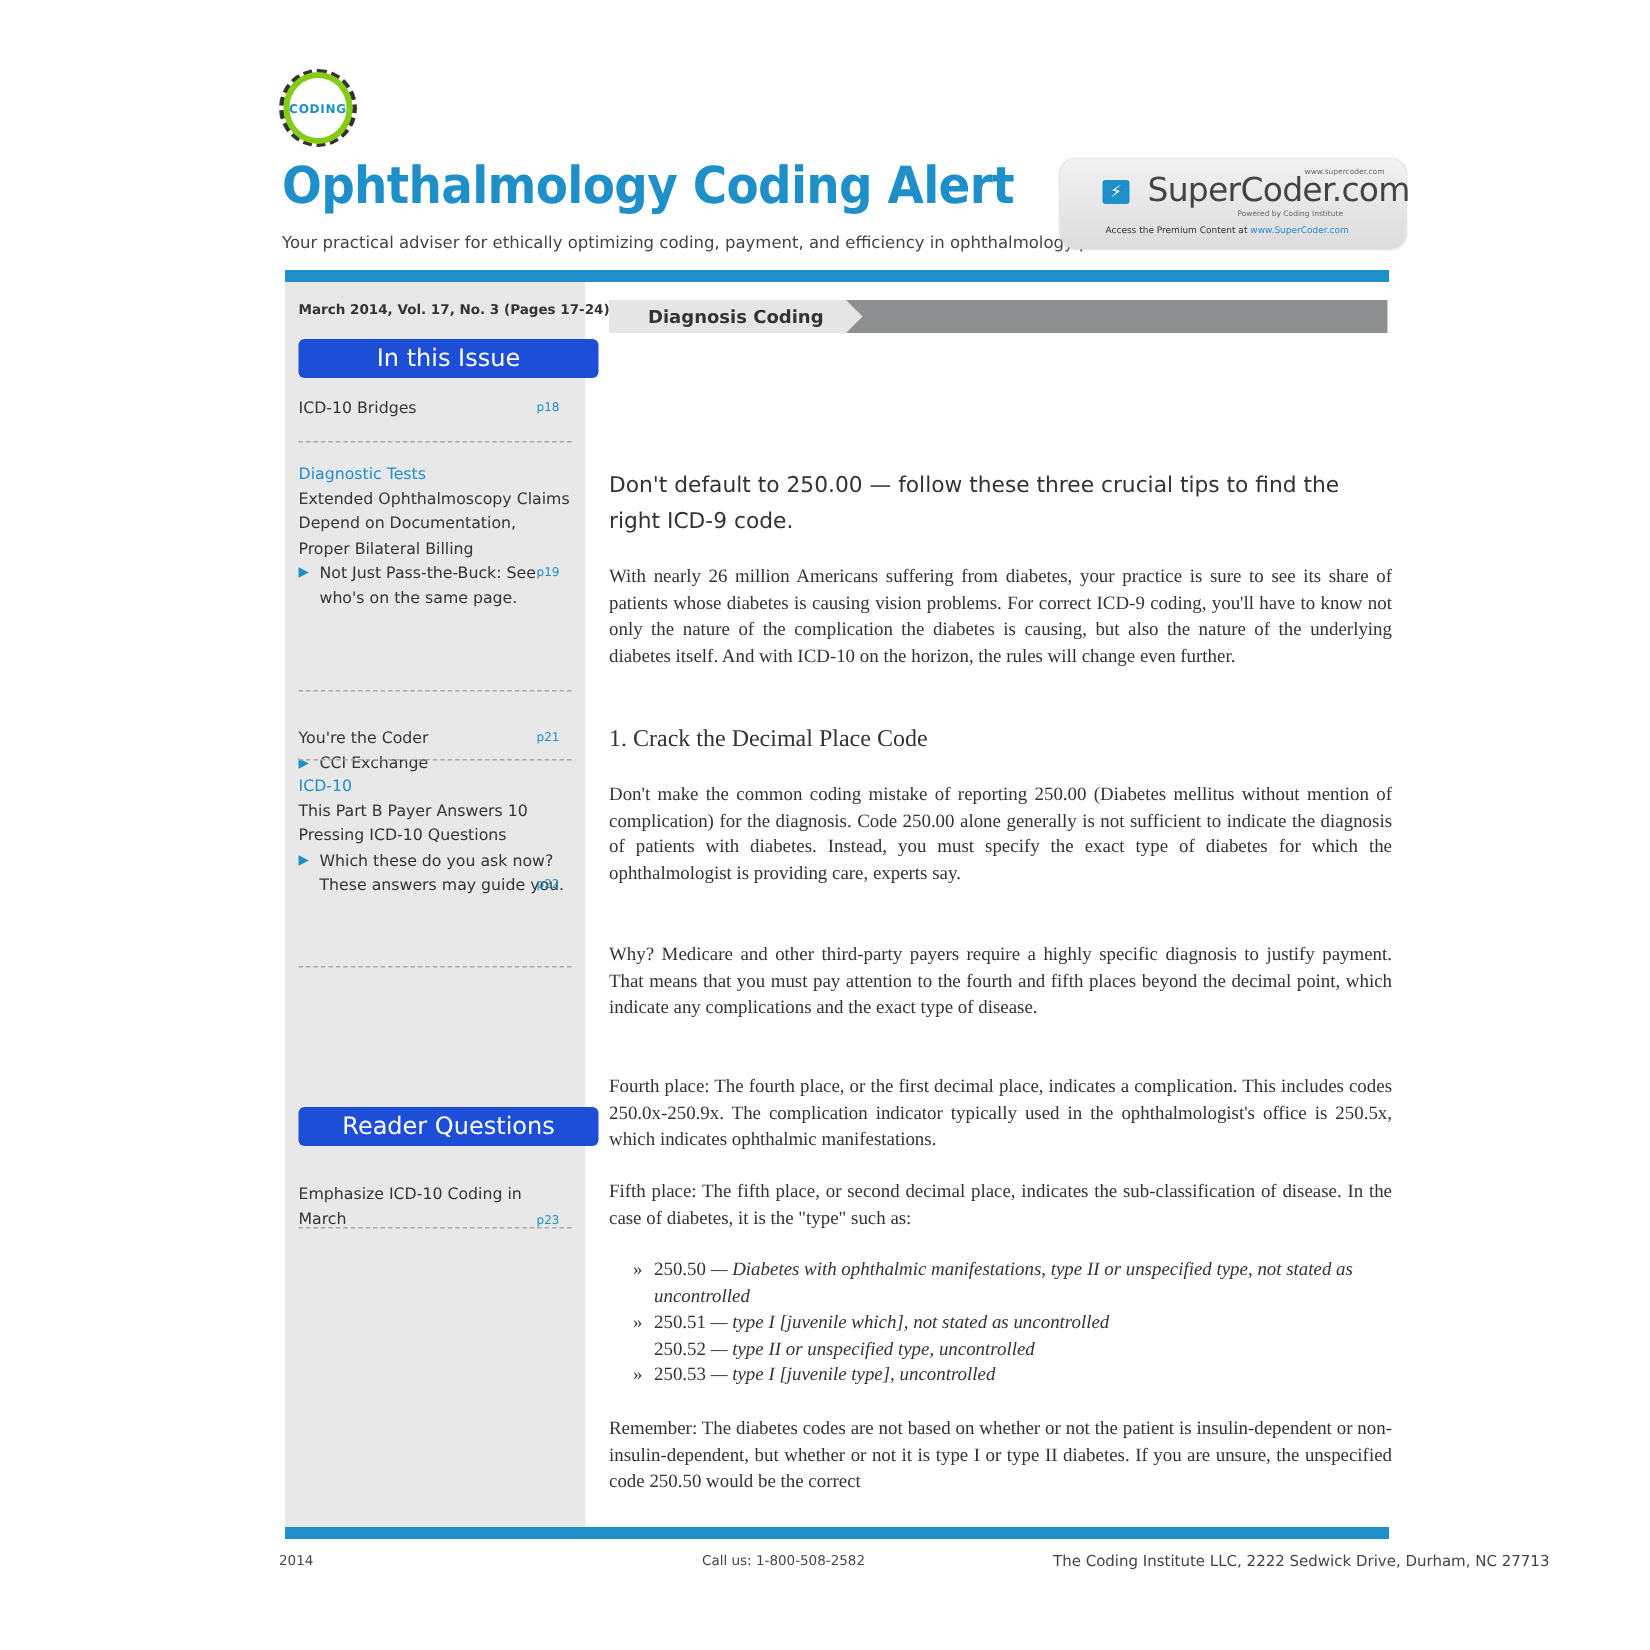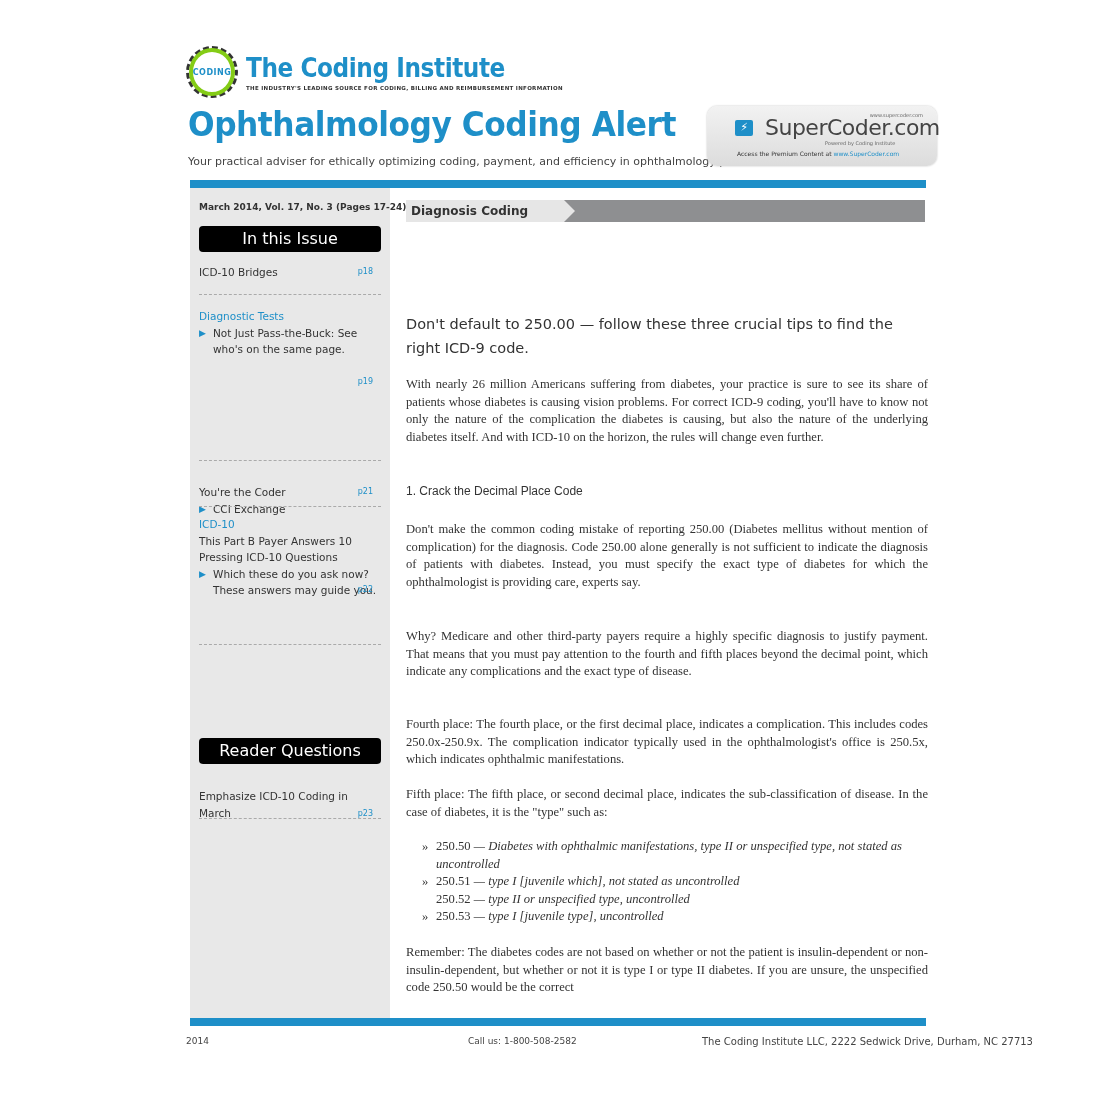--- a/index.html
+++ b/index.html
@@ -24,57 +24,53 @@
     .sc-by { position: absolute; left: 118px; top: 34px; font-size: 5px; color: #666; }
     .sc-line { position: absolute; left: 30px; top: 44px; font-size: 6px; color: #333; white-space: nowrap; }
     .sc-line .link { color: #1e8fc8; }
 
     .rule-top { position: absolute; left: 190px; top: 180px; width: 736px; height: 8px; background: #1e8fc8; }
     .rule-bottom { position: absolute; left: 190px; top: 1018px; width: 736px; height: 8px; background: #1e8fc8; }
 
     
     .sidebar { position: absolute; left: 190px; top: 188px; width: 200px; height: 830px; background: #e8e8e8; }
     .issue-date { position: absolute; left: 9px; top: 14px; font-size: 9px; color: #333; font-weight: bold; white-space: nowrap; }
-    .side-banner { position: absolute; left: 9px; width: 182px; height: 26px; background: #000000; border-radius: 4px; color: #fff; font-size: 16px; text-align: center; line-height: 26px; }
+    .side-banner { position: absolute; left: 9px; width: 200px; height: 26px; background: #1d4ed8; border-radius: 4px; color: #fff; font-size: 16px; text-align: center; line-height: 26px; }
     .side-entry { position: absolute; left: 9px; width: 182px; font-size: 10.5px; line-height: 16.5px; color: #333; }
     .side-entry .cat { color: #1e8fc8; }
     .side-entry .pg { position: absolute; right: 8px; color: #1e8fc8; font-size: 8px; }
     .side-entry .bullet { display: flex; }
     .side-entry .bullet .tri { color: #1e8fc8; width: 14px; flex-shrink: 0; font-size: 9px; }
     .side-divider { position: absolute; left: 9px; width: 182px; height: 0; border-top: 1px dashed #aaa; }
 
     
     .dept-bar { position: absolute; left: 406px; top: 200px; width: 519px; height: 22px; background: #8e8f91; }
-    .dept-label { position: absolute; left: 0; top: 0; height: 22px; width: 158px; background: #e6e6e6; font-size: 12px; font-weight: bold; color: #333; line-height: 22px; padding-left: 5px; box-sizing: border-box; }
+    .dept-label { position: absolute; left: 0; top: 0; height: 22px; width: 158px; background: #e6e6e6; font-size: 12px; font-weight: bold; color: #333; line-height: 22px; padding-left: 26px; box-sizing: border-box; }
     .dept-label::after { content: ""; position: absolute; right: -11px; top: 0; border-top: 11px solid transparent; border-bottom: 11px solid transparent; border-left: 11px solid #e6e6e6; }
 
     .headline { position: absolute; left: 406px; top: 232px; width: 530px; font-size: 22.5px; line-height: 31px; color: #333; letter-spacing: -0.2px; }
     .deck { position: absolute; left: 406px; top: 312px; width: 520px; font-size: 14.5px; line-height: 24px; color: #333; }
 
     .body { position: absolute; left: 406px; width: 522px; font-family: "Liberation Serif", serif; font-size: 12.6px; line-height: 17.5px; color: #333; text-align: justify; }
-    .subhead { position: absolute; left: 406px; top: 484px; font-size: 12px; color: #333; font-family: Liberation Sans, sans-serif; }
+    .subhead { position: absolute; left: 406px; top: 484px; font-size: 16px; color: #333; font-family: Liberation Serif, serif; }
     .codelist { position: absolute; left: 422px; top: 838px; width: 505px; font-family: "Liberation Serif", serif; font-size: 12.6px; line-height: 17.5px; color: #333; }
     .codelist .item { display: flex; }
     .codelist .mk { width: 14px; flex-shrink: 0; }
     .codelist .desc { font-style: italic; }
 
     .footer { position: absolute; top: 1036px; font-size: 9px; color: #444; white-space: nowrap; }
   </style>
 </head>
 <body>
 
 <div class="page">
 
   <div class="logo-row">
     <div class="logo-seal">
       <div class="inner">CODING</div>
-    </div>
-    <div class="logo-text">
-      <div class="brand">The Coding Institute</div>
-      <div class="brand-tagline">THE INDUSTRY'S LEADING SOURCE FOR CODING, BILLING AND REIMBURSEMENT INFORMATION</div>
     </div>
   </div>
 
   <div class="pub-title">Ophthalmology Coding Alert</div>
   <div class="pub-subtitle">Your practical adviser for ethically optimizing coding, payment, and efficiency in ophthalmology practices</div>
 
   <div class="sc-box">
     <div class="sc-top">www.supercoder.com</div>
     <div class="sc-icon">⚡</div>
     <div class="sc-name">SuperCoder.com</div>
@@ -92,20 +88,21 @@
     <div class="side-banner" style="top:38px;">In this Issue</div>
 
     <div class="side-entry" style="top:76px;">
       <span>ICD-10 Bridges</span>
       <span class="pg" style="top:0;">p18</span>
     </div>
     <div class="side-divider" style="top:106px;"></div>
 
     <div class="side-entry" style="top:120px;">
       <div class="cat">Diagnostic Tests</div>
+      <div>Extended Ophthalmoscopy Claims Depend on Documentation, Proper Bilateral Billing</div>
       <span class="pg" style="top:66px;">p19</span>
       <div class="bullet">
           <span class="tri">▶</span>
           <span>Not Just Pass-the-Buck: See who's on the same page.</span>
         </div>
     </div>
     <div class="side-divider" style="top:272px;"></div>
 
     <div class="side-entry" style="top:296px;">
       <div>You're the Coder</div>

